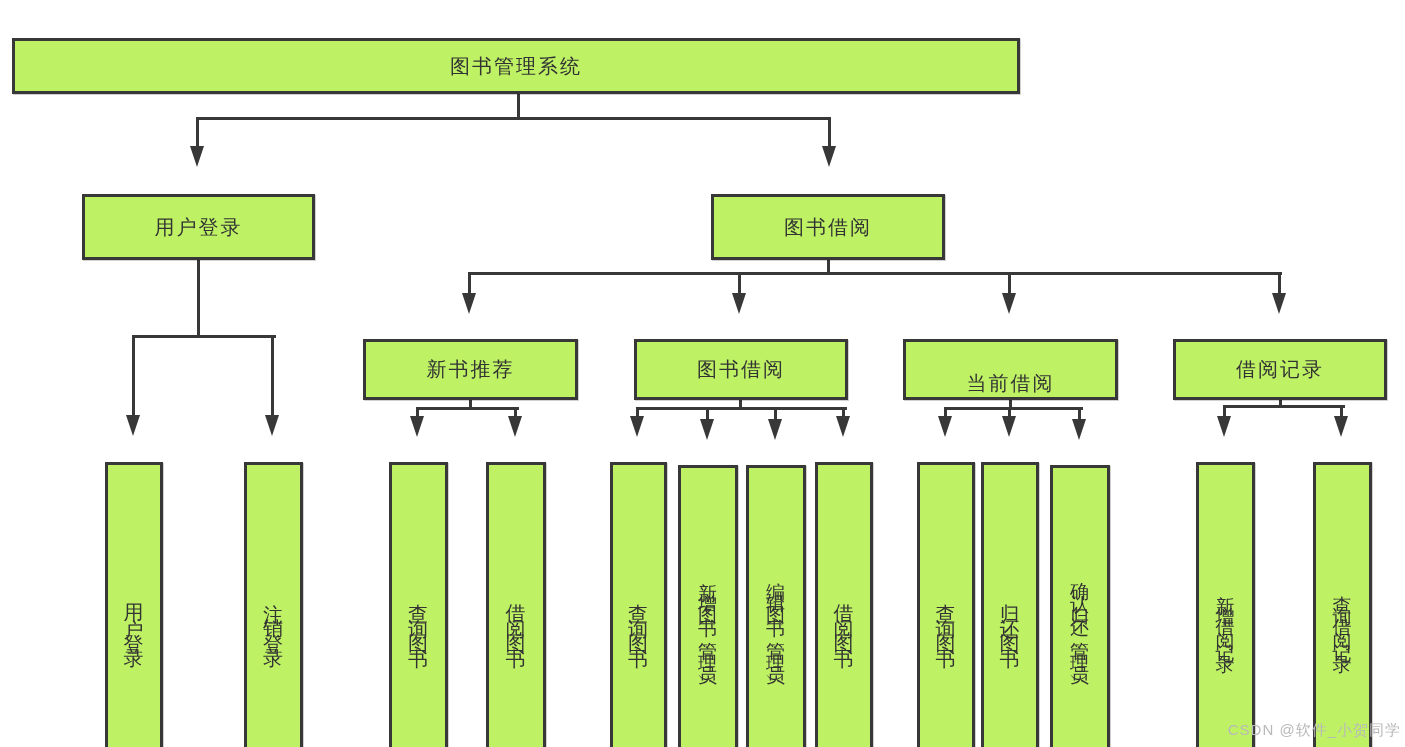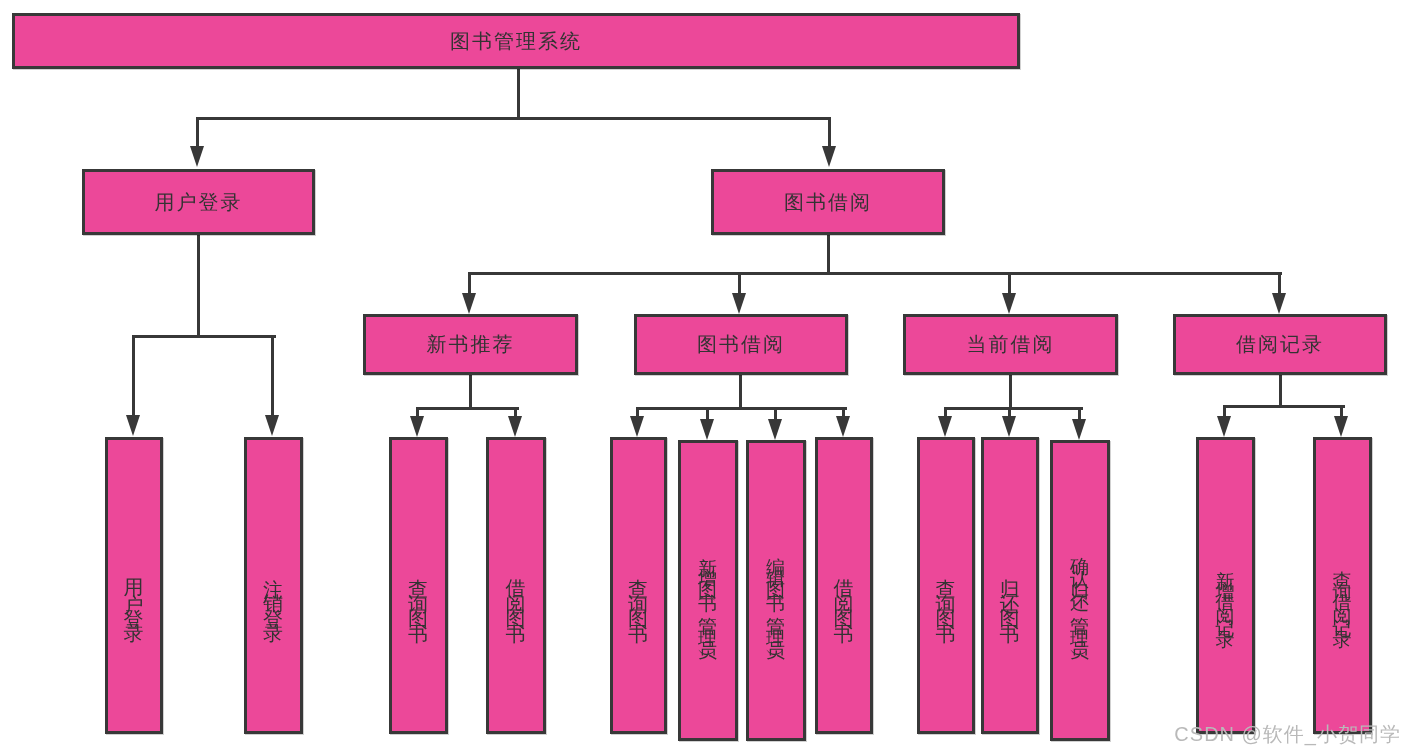--- a/index.html
+++ b/index.html
@@ -1,44 +1,45 @@
 <!DOCTYPE html>
 <html><head>
 <meta charset="utf-8">
 <style>
   html,body{margin:0;padding:0;background:#fff;}
   #canvas{
     position:relative;width:1405px;height:747px;background:var(--bg,#fff);
     font-family:"Liberation Sans","DejaVu Sans",sans-serif;overflow:hidden;
   }
   .box{
-    position:absolute;box-sizing:border-box;background:#ec4899;
+    position:absolute;box-sizing:border-box;background:#bef264;
     border:3px solid var(--line,#383838);
     display:flex;align-items:center;justify-content:center;
     color:var(--text,#333);
     box-shadow:1px 1px 0 rgba(0,0,0,0.18);
+    margin-top:25px;
   }
   .hlabel{font-size:20px;letter-spacing:2px;white-space:nowrap;}
   .vbox .vtext{
     writing-mode:vertical-rl;text-orientation:mixed;
     font-size:20px;letter-spacing:15px;line-height:1;
     padding-top:14px; 
   }
   .vbox .vtext.long{font-size:19px;letter-spacing:12px;padding-top:10px;}
   .vline,.hline{position:absolute;background:var(--line,#383838);}
   .vline{width:3px;}
   .hline{height:3px;}
   .arrowhead{
     position:absolute;width:0;height:0;
     border-left:7px solid transparent;border-right:7px solid transparent;
     border-top:21px solid var(--line,#383838);
   }
   .watermark{
     position:absolute;top:721px;right:4px;
-    font-size:20px;color:var(--wm,#b9b9b9);letter-spacing:1px;white-space:nowrap;
+    font-size:15px;color:var(--wm,#b9b9b9);letter-spacing:1px;white-space:nowrap;
   }
 </style>
 </head>
 <body>
 
 <div id="canvas" style="--line: #383838; --text: #333333; --wm: #b9b9b9; --bg: #ffffff;">
 
   <div>
       <div class="vline" style="left: 517px; top: 68px; height: 52px;"></div>
       <div class="vline" style="left: 197px; top: 235px; height: 103px;"></div>
@@ -104,21 +105,21 @@
   <div class="box" style="left:711px;top:169px;width:234px;height:66px;">
     <span class="hlabel">图书借阅</span>
   </div>
 
   <div class="box" style="left:634px;top:314px;width:214px;height:61px;">
     <span class="hlabel">图书借阅</span>
   </div>
   <div class="box" style="left:363px;top:314px;width:215px;height:61px;">
     <span class="hlabel">新书推荐</span>
   </div>
-  <div class="box" style="left:903px;top:314px;width:215px;height:61px;">
+  <div class="box" style="left:903px;top:314px;width:215px;height:61px;align-items:flex-end;">
     <span class="hlabel">当前借阅</span>
   </div>
   <div class="box" style="left:1173px;top:314px;width:214px;height:61px;">
     <span class="hlabel">借阅记录</span>
   </div>
 
   <div class="box vbox" style="left:105px;top:437px;width:58px;height:297px;">
     <span class="vtext">用户登录</span>
   </div>
   <div class="box vbox" style="left:244px;top:437px;width:59px;height:297px;">

